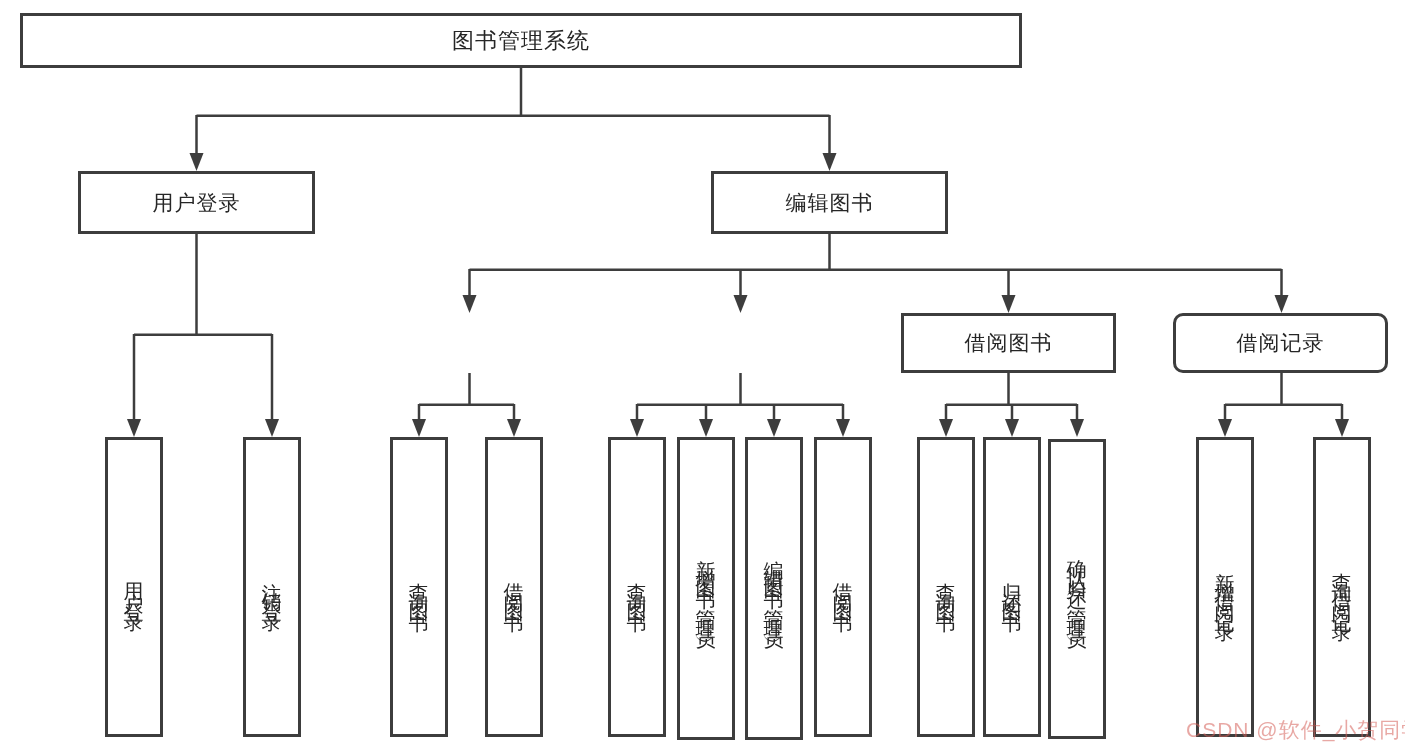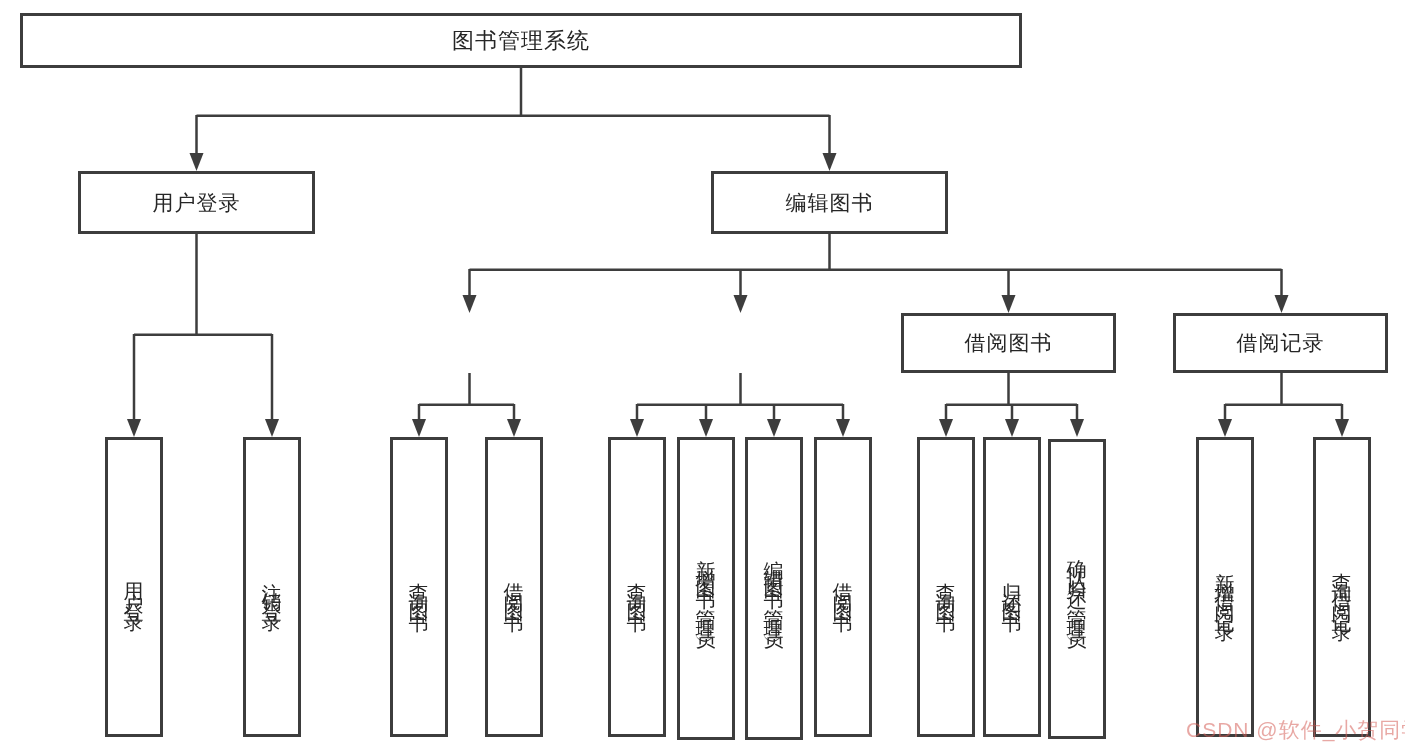--- a/index.html
+++ b/index.html
@@ -106,21 +106,21 @@
   <div class="node hbox" style="left:78px;top:171px;width:237px;height:63px;">
     <span>用户登录</span>
   </div>
   <div class="node hbox" style="left:711px;top:171px;width:237px;height:63px;">
     <span>编辑图书</span>
   </div>
 
   <div class="node hbox" style="left:901px;top:313px;width:215px;height:60px;">
     <span>借阅图书</span>
   </div>
-  <div class="node hbox" style="left:1173px;top:313px;width:215px;height:60px;">
+  <div class="node hbox" style="left:1173px;top:313px;width:215px;height:60px;border-radius:10px;">
     <span>借阅记录</span>
   </div>
 
   <div class="node vbox" style="left:105px;top:437px;width:58px;height:300px;">
     <span>用户登录</span>
   </div>
   <div class="node vbox" style="left:243px;top:437px;width:58px;height:300px;">
     <span>注销登录</span>
   </div>
 

